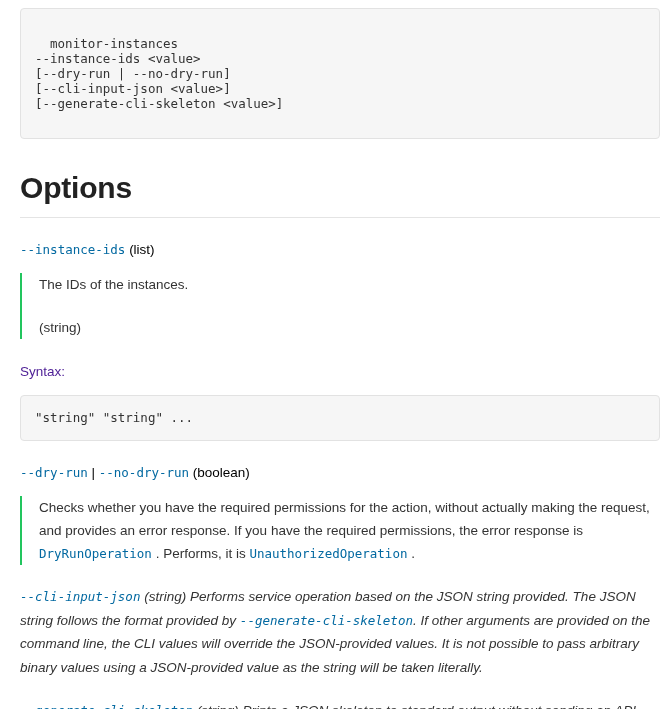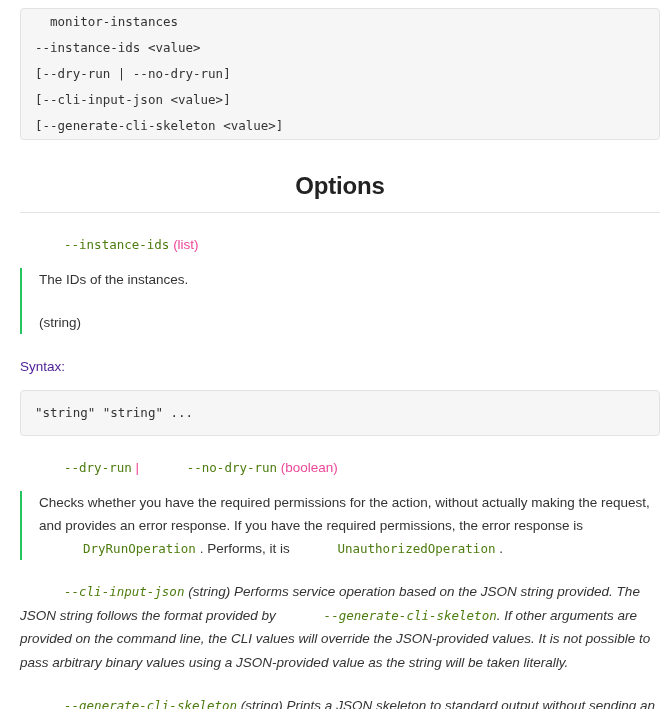--- a/index.html
+++ b/index.html
@@ -18,66 +18,64 @@
   .page {
     padding: 0 3px 0 20px;
     box-sizing: border-box;
     width: 663px;
   }
   
   .codeblock {
     background: #f6f6f6;
     border: 1px solid #e2e2e2;
     border-radius: 4px;
-    padding: 0 14px;
+    padding: 27px 14px;
     margin: 8px 0 0 0;
     font-family: "DejaVu Sans Mono", "Liberation Mono", monospace;
     font-size: 12.5px;
-    line-height: 26px;
+    line-height: 15px;
     color: #333333;
     white-space: pre;
     overflow: hidden;
     box-sizing: border-box;
   }
   .codeblock.syntax {
     margin-top: 14px;
     padding: 12px 14px;
     line-height: 20px;
   }
   
   h2.section-title {
     font-family: "Liberation Sans", sans-serif;
-    font-size: 24px;
+    font-size: 30px;
     font-weight: bold;
     color: #222222;
     margin: 32px 0 0 0;
     letter-spacing: -0.2px;
-    text-align: center;
   }
   hr.rule {
     border: none;
     border-top: 1px solid #e4e4e4;
     margin: 12px 0 0 0;
     height: 0;
   }
   
   .opt-head {
     margin: 22px 0 0 0;
     line-height: 19px;
   }
   code, .mono {
     font-family: "DejaVu Sans Mono", "Liberation Mono", monospace;
     font-size: 12.5px;
-    color: #4d7c0f;
-    margin-left: 44px;
+    color: #0369a1;
   }
   .opt-head .type {
     font-family: "Liberation Sans", sans-serif;
     font-size: 13.5px;
-    color: #ec4899;
+    color: #000000;
   }
   blockquote.desc {
     margin: 14px 0 0 0;
     padding: 0 0 0 17px;
     border-left: 2px solid #22c55e;
   }
   blockquote.desc p {
     margin: 0;
     line-height: 23px;
     font-size: 13.5px;

